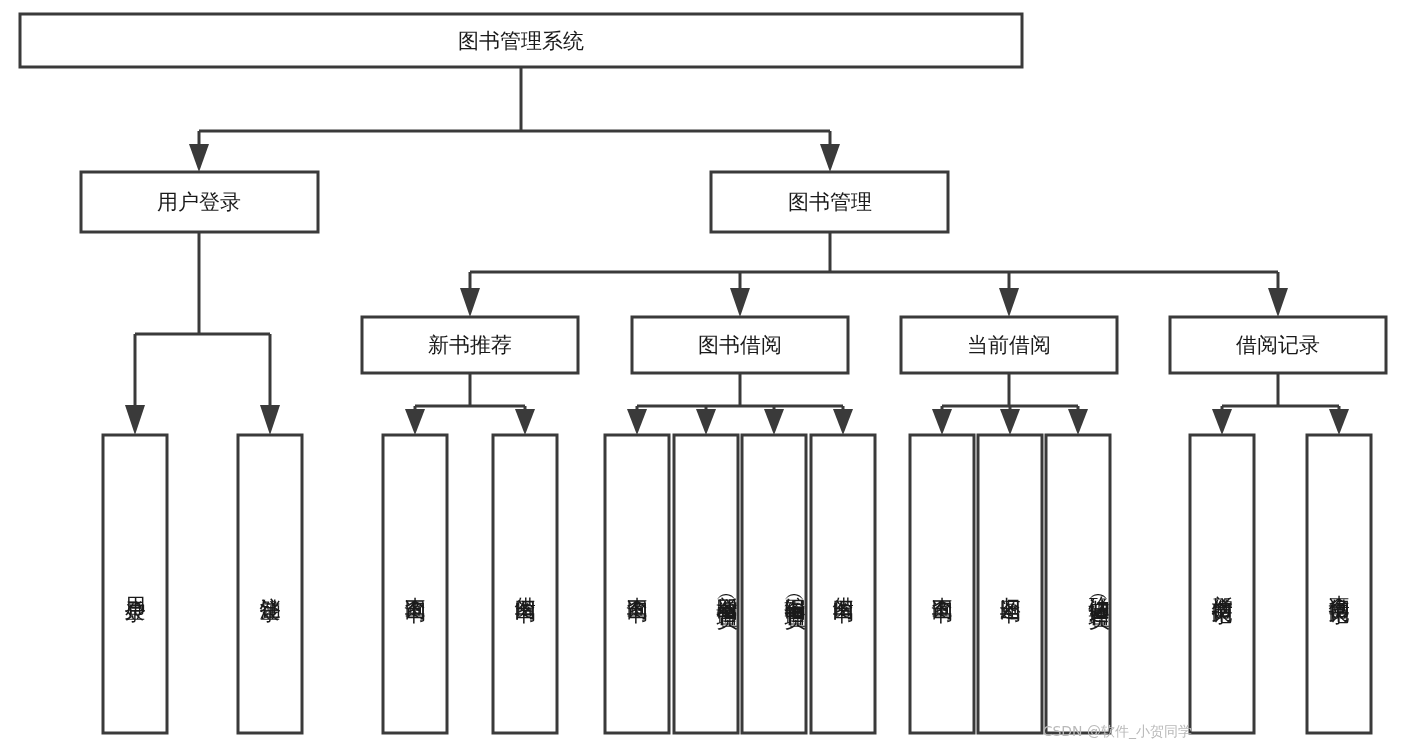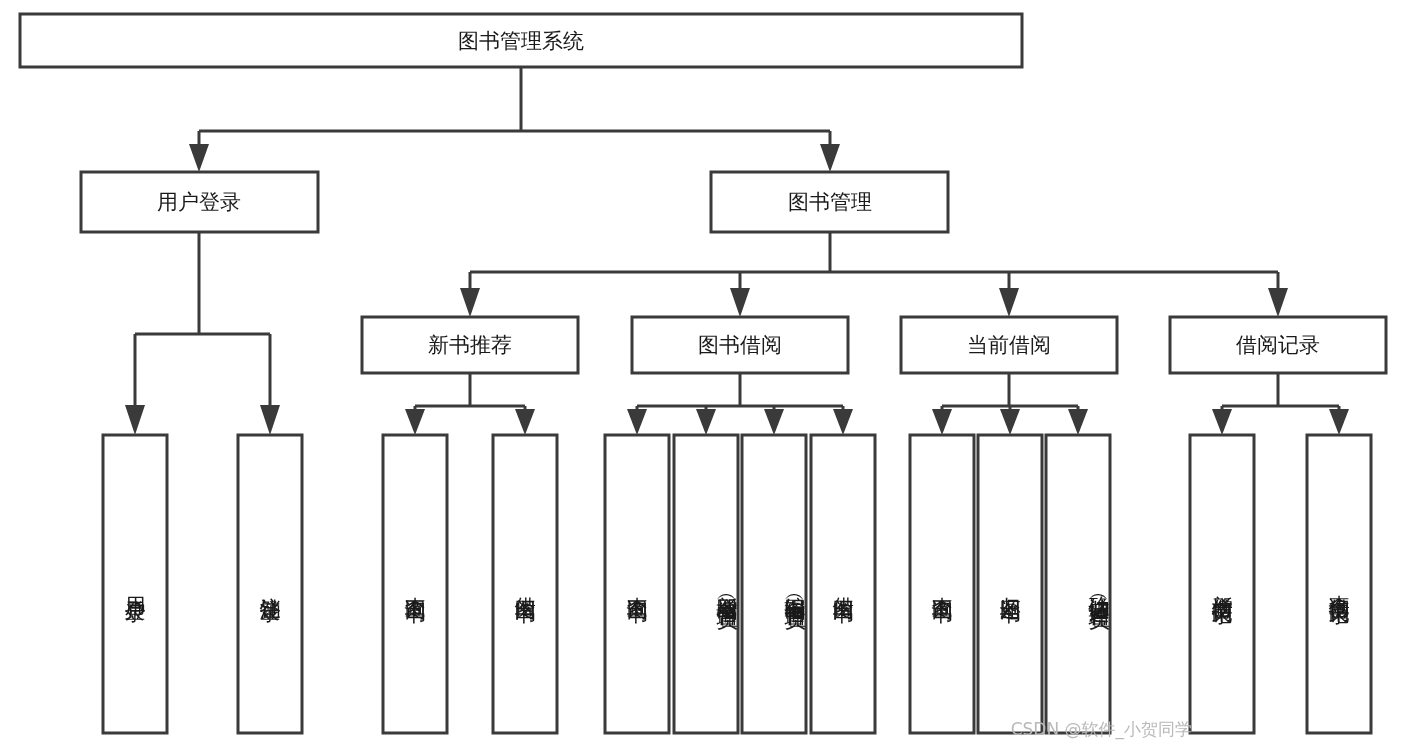--- a/index.html
+++ b/index.html
@@ -61,21 +61,21 @@
     letter-spacing: 2px;
     white-space: nowrap;
     pointer-events: none;
     text-align: center;
   }
   .watermark {
     position: absolute;
     right: 8px;
     bottom: 6px;
     font-family: "DejaVu Sans", "Liberation Sans", sans-serif;
-    font-size: 17px;
+    font-size: 14px;
     color: #b9b9b9;
     white-space: nowrap;
   }
 </style>
 </head>
 <body>
 
 <div id="diagram-root">
 
   <svg class="diagram" viewBox="0 0 1405 747">

